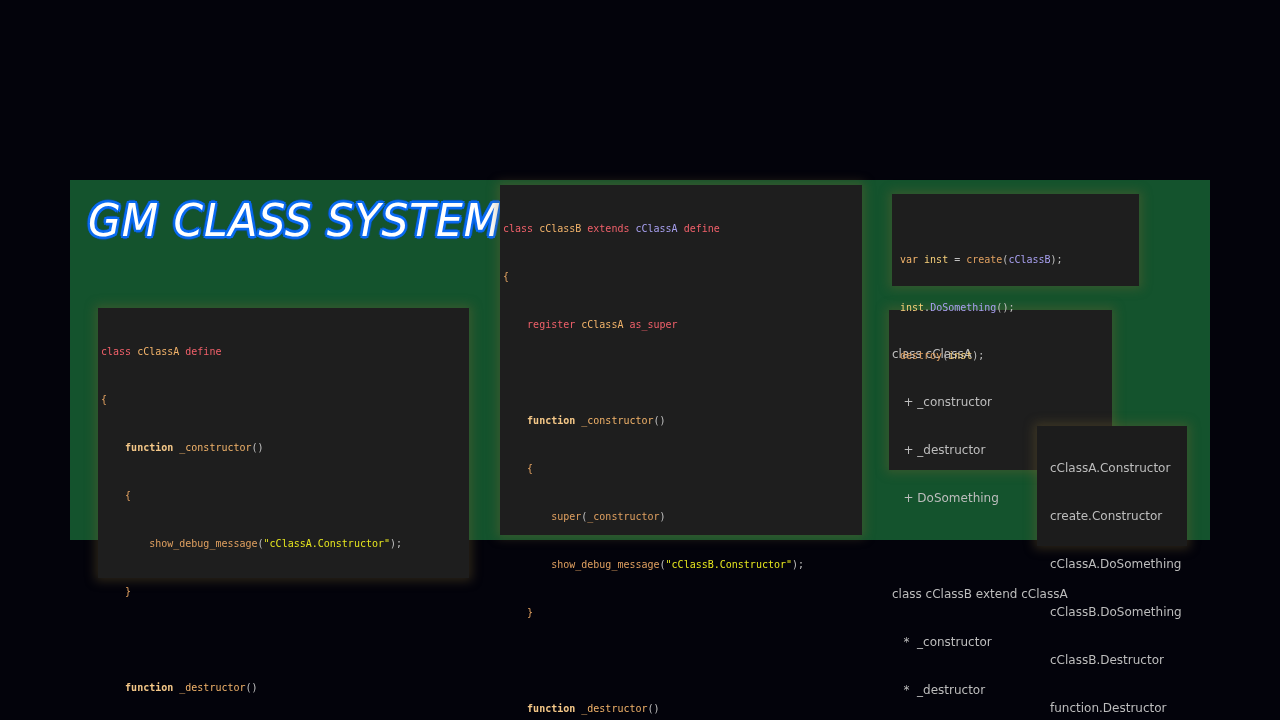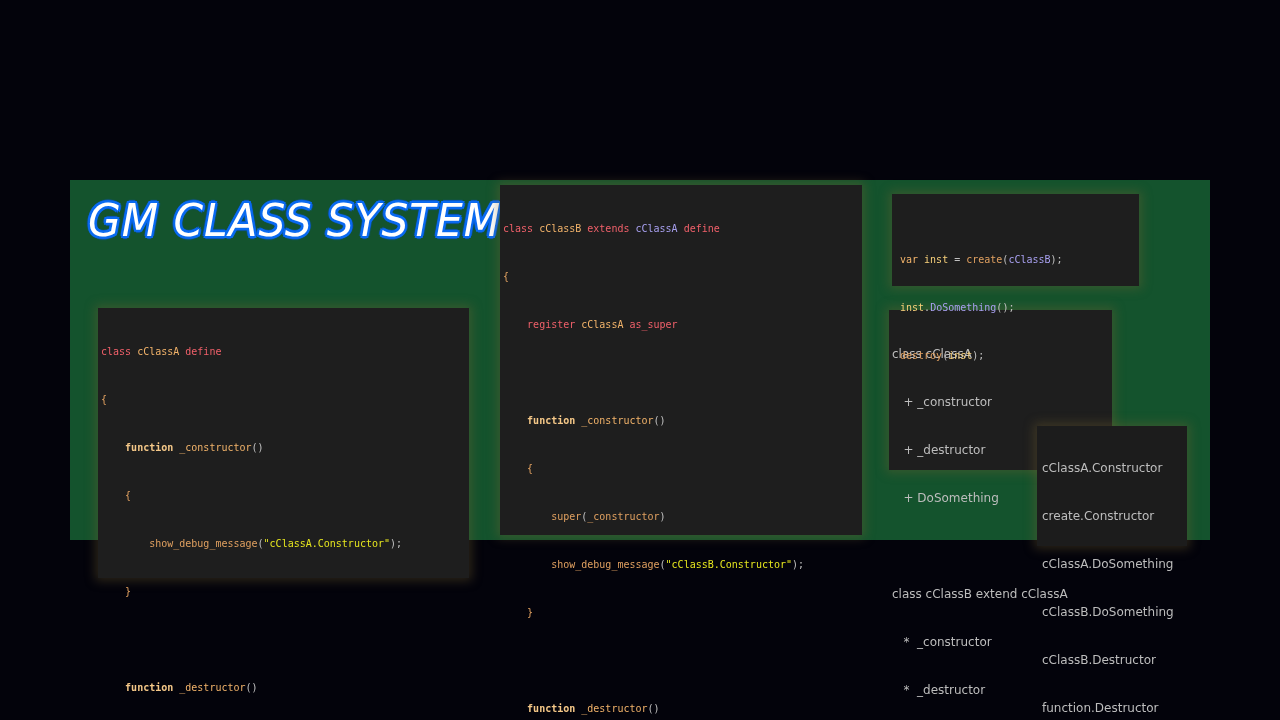--- a/index.html
+++ b/index.html
@@ -47,21 +47,21 @@
   .panel .line { height: 16px; }
   .p-classA { left: 28px; top: 85px; width: 371px; height: 270px; margin-top: 43px; }
   .p-classB { left: 430px; top: 5px; width: 362px; height: 350px; }
   .p-usage  { left: 822px; top: 14px; width: 247px; height: 92px; padding: 26px 8px 0 8px; }
   .p-tree {
     left: 819px; top: 130px; width: 223px; height: 160px;
     font-family: "DejaVu Sans", sans-serif; font-size: 12px; color: #bdbdbd; padding: 4px 3px;
   }
   .p-output {
     left: 967px; top: 246px; width: 150px; height: 120px;
-    font-family: "DejaVu Sans", sans-serif; font-size: 12px; color: #bdbdbd; padding: 2px 5px;
+    font-family: "DejaVu Sans", sans-serif; font-size: 12px; color: #bdbdbd; padding: 2px 13px;
     background: #1c1c1c;
   }
   .kw-red   { color: #f0606a; }
   .kw-gold  { color: #f2b36a; }
   .fn-kw    { color: #f5c888; font-weight: bold; text-align: center; }
   .ident    { color: #f2b36a; }
   .str      { color: #e6e61e; }
   .plain    { color: #e0a060; }
   .purple   { color: #a8a0f0; }
   .punct    { color: #c0c0c0; }

